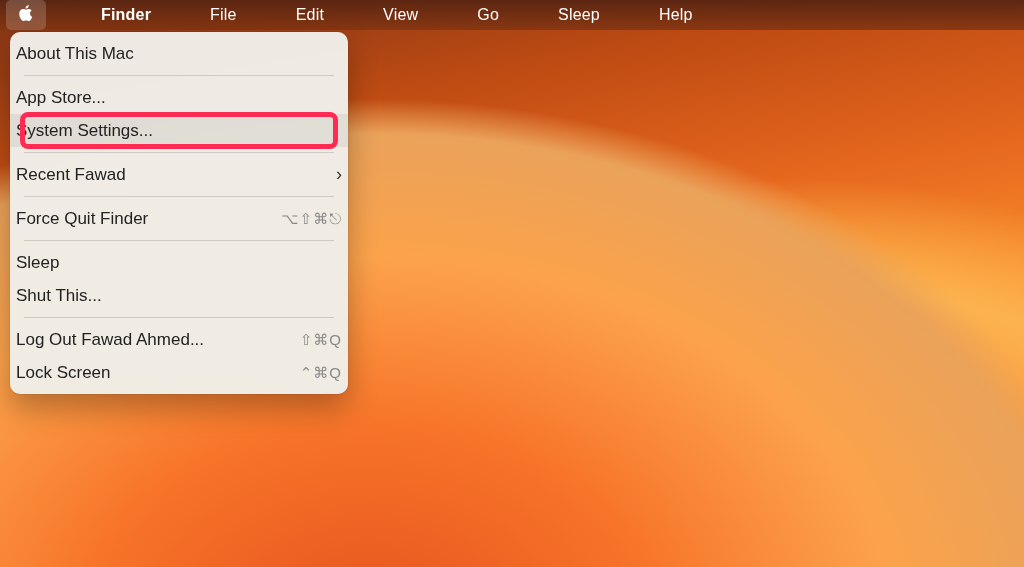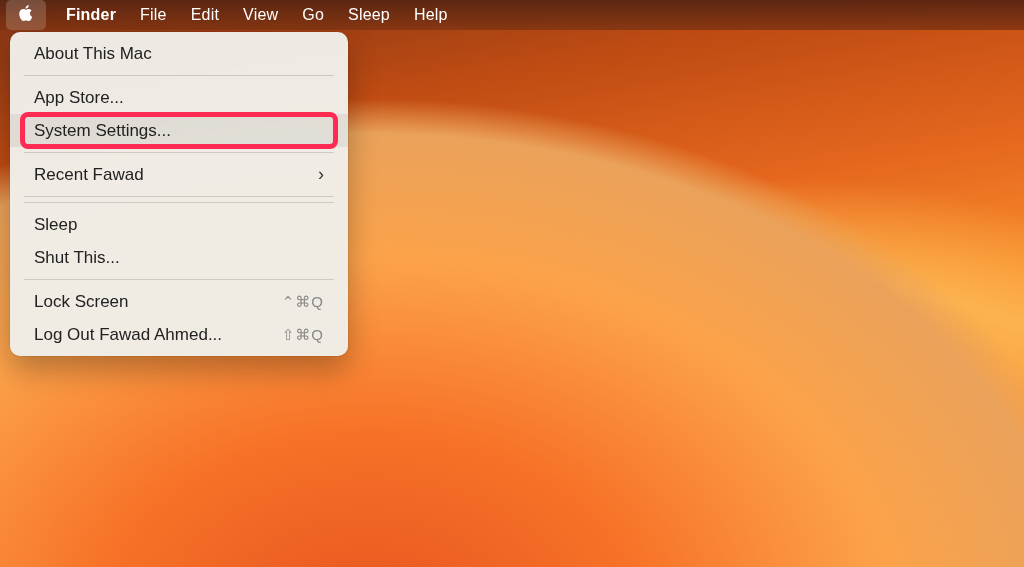--- a/index.html
+++ b/index.html
@@ -9,38 +9,38 @@
       background:
         radial-gradient(1000px 700px at 36% 110%, #e6541f 0%, #f77328 28%, #fca24a 52%, #eaa25a 70%, rgba(0,0,0,0) 75%),
         radial-gradient(900px 700px at 78% 118%, #f25b26 0%, #f9872e 30%, #fcb34f 55%, rgba(0,0,0,0) 70%),
         linear-gradient(170deg,#7f3316 0%, #c04c13 22%, #e5671e 42%, #f88a2a 60%, #fca547 78%, #f27c2f 92%);
     }
     
     .menubar {
       position:absolute; top:0; left:0; right:0; height:30px;
       display:flex; align-items:center; padding:0 6px;
       background:linear-gradient(180deg, rgba(88,37,18,0.95), rgba(132,53,17,0.88));
-      color:#fff; font-size:16px; font-weight:500; letter-spacing:0.2px;
+      color:#fff; font-size:16px; font-weight:500; letter-spacing:0.2px;gap:35px;
     }
     .apple {
       width:40px; height:30px; display:flex; align-items:center; justify-content:center;
       background:rgba(255,255,255,0.18); border-radius:5px; margin-right:8px;
     }
     .apple svg { width:18px; height:18px; fill:#fff; }
     .mitem { padding:0 12px; height:30px; line-height:30px; cursor:default; }
     .mitem.app { font-weight:700; }
     
     .dropdown {
       position:absolute; left:10px; top:32px; width:338px;
       background:rgba(240,238,232,0.98); border-radius:10px;
       box-shadow:0 14px 30px rgba(0,0,0,0.28), 0 0 0 1px rgba(0,0,0,0.05);
       padding:5px 0; color:#222; font-size:17px;
     }
     .ditem { position:relative; display:flex; align-items:center; justify-content:space-between;
-      height:33px; padding:0 24px; cursor:default;text-align:right; }
+      height:33px; padding:0 6px; cursor:default;text-align:right; }
     .ditem.highlight { background:rgba(0,0,0,0.06); }
     .annot { position:absolute; left:10px; right:10px; top:-2px; bottom:-2px;
       border:5px solid #ff2b52; border-radius:8px; pointer-events:none; }
     .sep { height:1px; margin:5px 14px; background:rgba(0,0,0,0.14); }
     .shortcut { color:#888; font-size:15px; letter-spacing:1px; font-family:-apple-system,Arial,sans-serif; }
     .chevron { font-size:18px; color:#333; }
   </style>
 </head>
 <body>
 
@@ -74,31 +74,35 @@
     <div class="ditem highlight">
       <span>System Settings...</span>
       <span class="annot"></span>
     </div>
     <div class="sep"></div>
     <div class="ditem">
       <span>Recent Fawad</span>
       <span class="chevron">›</span>
     </div>
     <div class="sep"></div>
+    <div class="ditem">
+      <span>Force Quit Finder</span>
+      <span class="shortcut">⌥⇧⌘⎋</span>
+    </div>
     <div class="sep"></div>
     <div class="ditem">
       <span>Sleep</span>
     </div>
     <div class="ditem">
       <span>Shut This...</span>
     </div>
     <div class="sep"></div>
     <div class="ditem">
+      <span>Log Out Fawad Ahmed...</span>
+      <span class="shortcut">⇧⌘Q</span>
+    </div>
+    <div class="ditem">
       <span>Lock Screen</span>
       <span class="shortcut">⌃⌘Q</span>
-    </div>
-    <div class="ditem">
-      <span>Log Out Fawad Ahmed...</span>
-      <span class="shortcut">⇧⌘Q</span>
     </div>
   </div>
 
 </div>
 
 </body></html>

